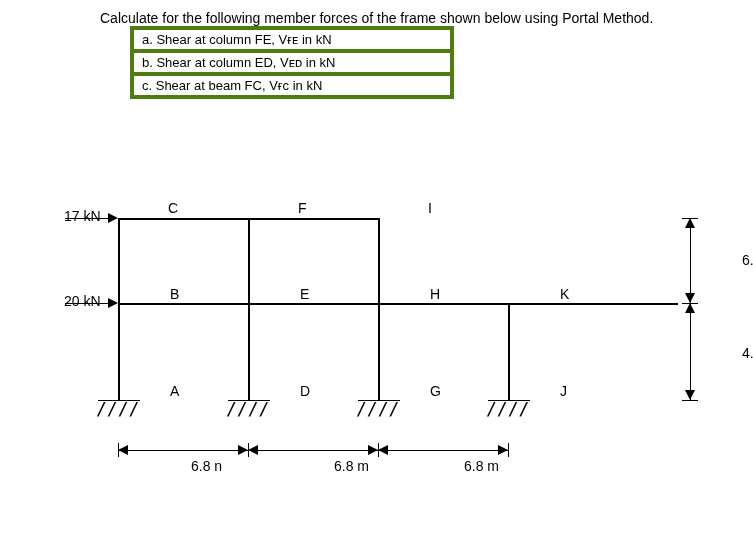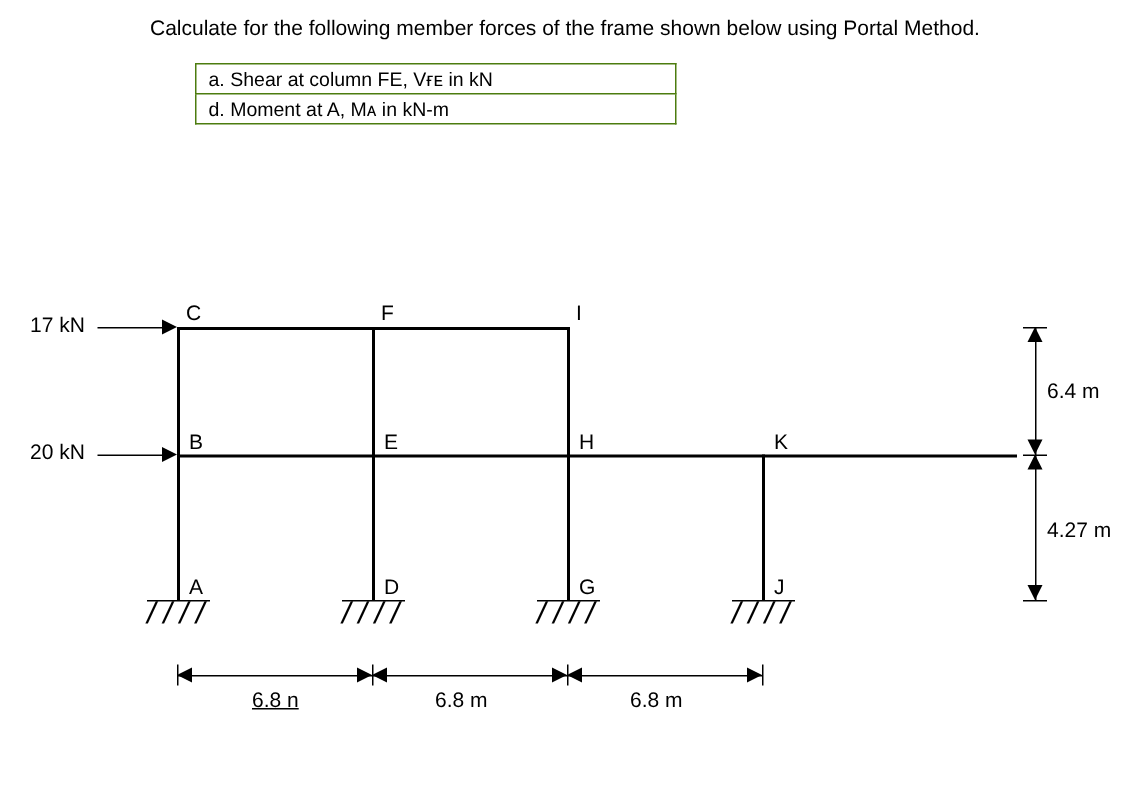--- a/index.html
+++ b/index.html
@@ -8,50 +8,51 @@
       font-size: 13px;
       color: #000;
       background: #fff;
       width: 753px;
       height: 536px;
       position: relative;
       padding: 10px 20px;
     }
     .prompt {
       margin-left: 80px;
-      margin-bottom: 16px;
+      margin-bottom: 0;
       font-size: 14px;
     }
     .question-table {
       margin-left: 110px;
       border-collapse: collapse;
       margin-bottom: 40px;
     }
     .question-table td {
-      border: 1px solid #4d7c0f;
+      border: 4px solid #4d7c0f;
       padding: 2px 8px;
       font-size: 13px;
       min-width: 320px;
     }
     .diagram {
       position: absolute;
       top: 200px;
       left: 20px;
       width: 700px;
       height: 320px;
     }
     .line { position: absolute; background: #000; }
     .hline { height: 1px; }
     .vline { width: 1px; }
     .thick { height: 2px; }
     .vthick { width: 2px; }
     .label {
       position: absolute;
       font-size: 14px;
       white-space: nowrap;
+      margin-left: 44px;
     }
     .arrow-head {
       position: absolute;
       width: 0; height: 0;
     }
     .arrow-right {
       border-top: 5px solid transparent;
       border-bottom: 5px solid transparent;
       border-left: 10px solid #000;
     }
@@ -81,21 +82,24 @@
 <body>
 
 <div class="prompt">Calculate for the following member forces of the frame shown below using Portal Method.</div>
 
 <table class="question-table">
   <tbody>
       <tr>
         <td>a. Shear at column FE, Vғᴇ in kN</td>
       </tr>
   <tr>
-        <td>d. Moment at A, Mᴀ in kN-m</td>
+        <td>b. Shear at column ED, Vᴇᴅ in kN</td>
+      </tr>
+  <tr>
+        <td>c. Shear at beam FC, Vғᴄ in kN</td>
       </tr>
 </tbody>
   </table>
 
 <div class="diagram">
 
   <div class="label" style="top:8px; left:0;">17 kN</div>
   <div class="line hline" style="top:18px; left:45px; width:45px;"></div>
   <div class="arrow-head arrow-right" style="top:13px; left:88px;"></div>
 
@@ -137,21 +141,21 @@
 
   <div class="line hline" style="top:200px; left:338px; width:42px;"></div>
   <div class="fixed-support" style="top:198px; left:336px;">////</div>
 
   <div class="line hline" style="top:200px; left:468px; width:42px;"></div>
   <div class="fixed-support" style="top:198px; left:466px;">////</div>
 
   <div class="line hline" style="top:250px; left:98px; width:130px;"></div>
   <div class="arrow-head arrow-left" style="top:245px; left:98px;"></div>
   <div class="arrow-head arrow-right" style="top:245px; left:218px;"></div>
-  <div class="label" style="top:258px; left:148px;text-decoration:underline;">6.8 n</div>
+  <div class="label" style="top:258px; left:127px;">6.8 n</div>
 
   <div class="line hline" style="top:250px; left:228px; width:130px;"></div>
   <div class="arrow-head arrow-left" style="top:245px; left:228px;"></div>
   <div class="arrow-head arrow-right" style="top:245px; left:348px;"></div>
   <div class="label" style="top:258px; left:270px;">6.8 m</div>
 
   <div class="line hline" style="top:250px; left:358px; width:130px;"></div>
   <div class="arrow-head arrow-left" style="top:245px; left:358px;"></div>
   <div class="arrow-head arrow-right" style="top:245px; left:478px;"></div>
   <div class="label" style="top:258px; left:400px;">6.8 m</div>

